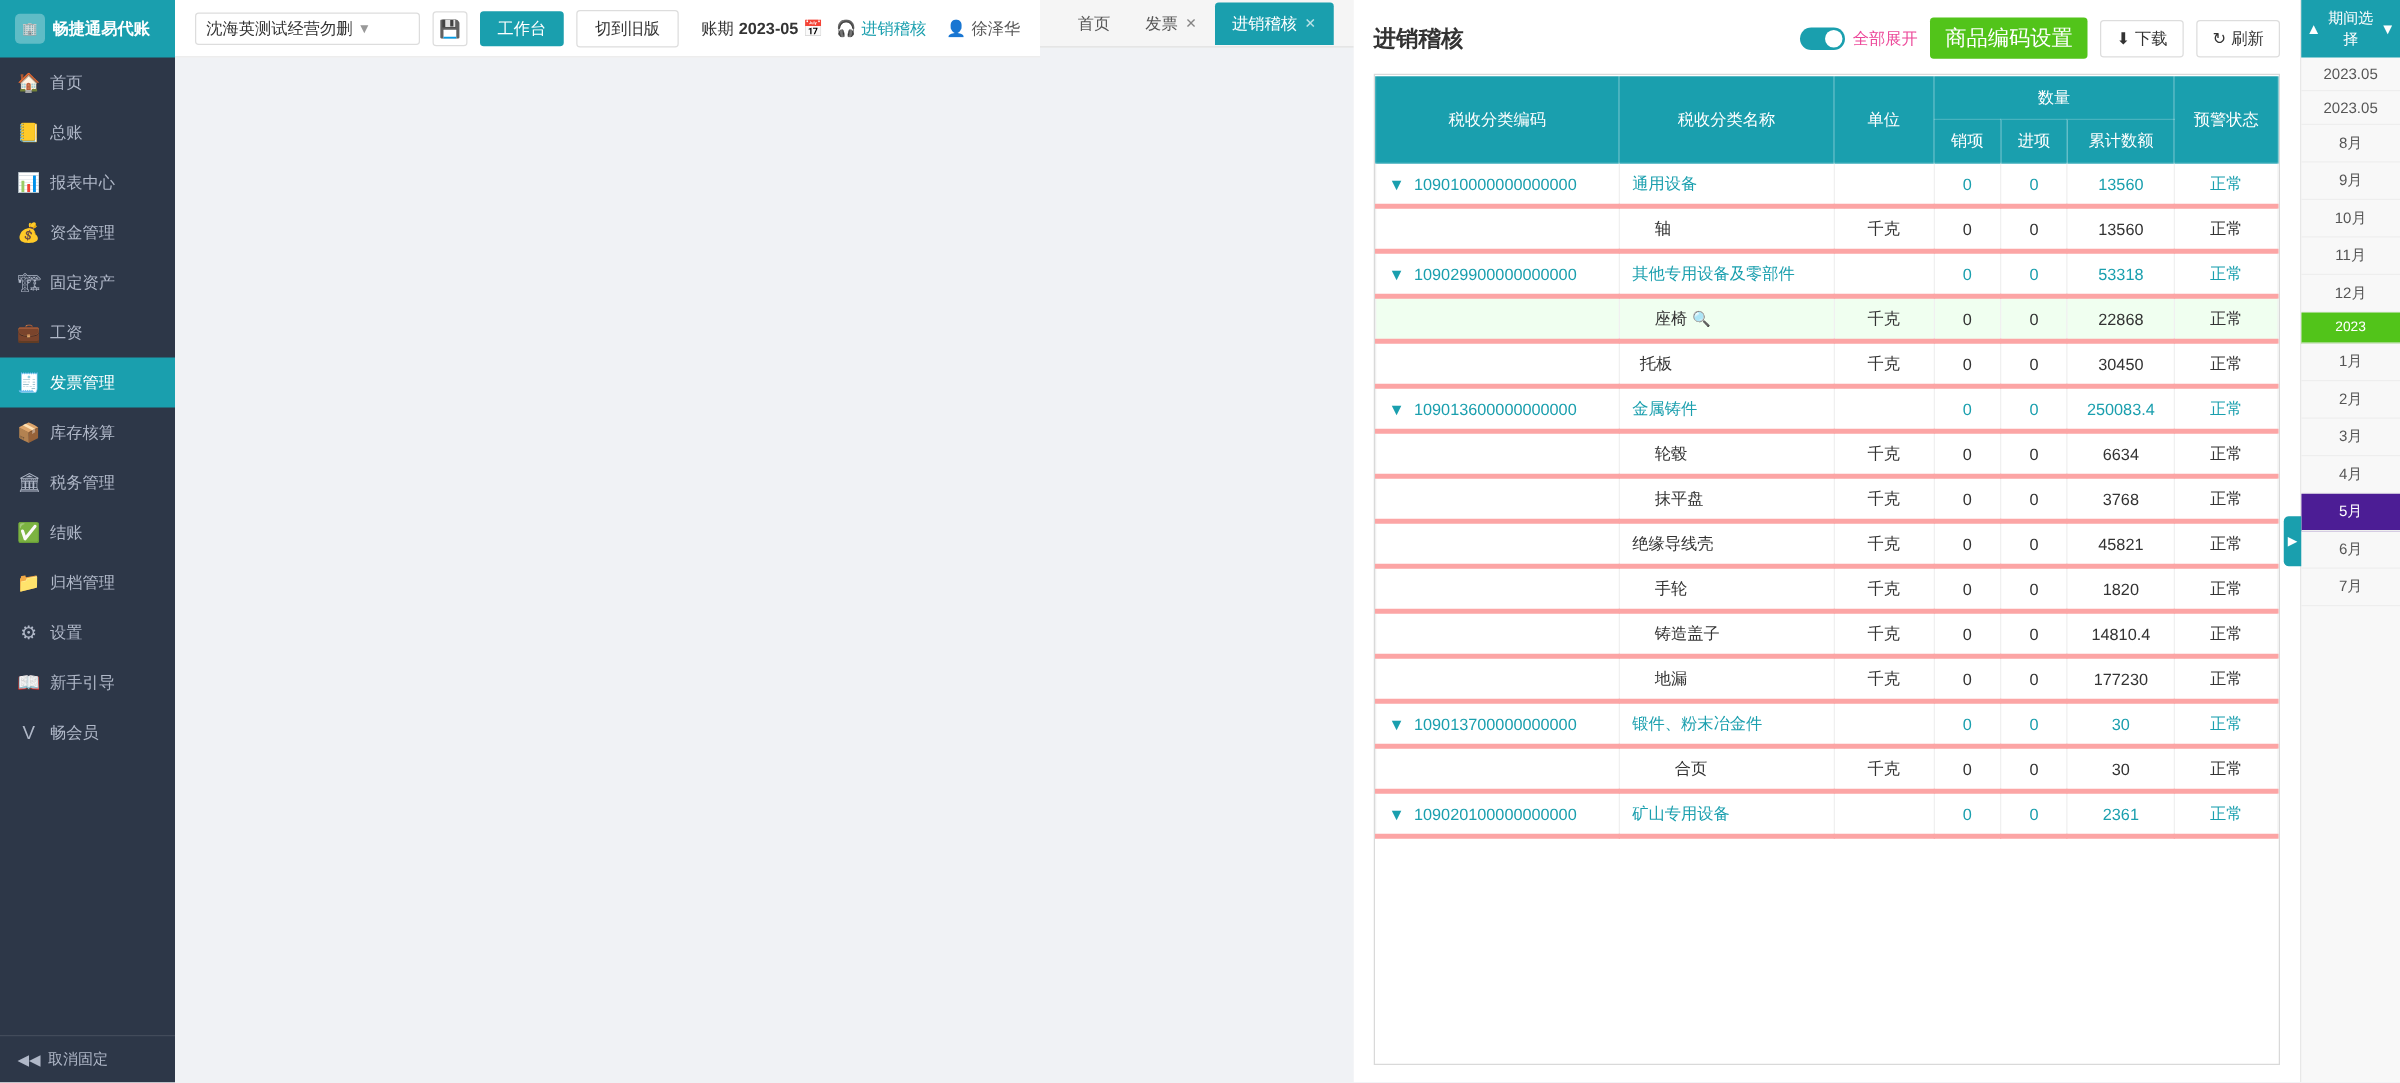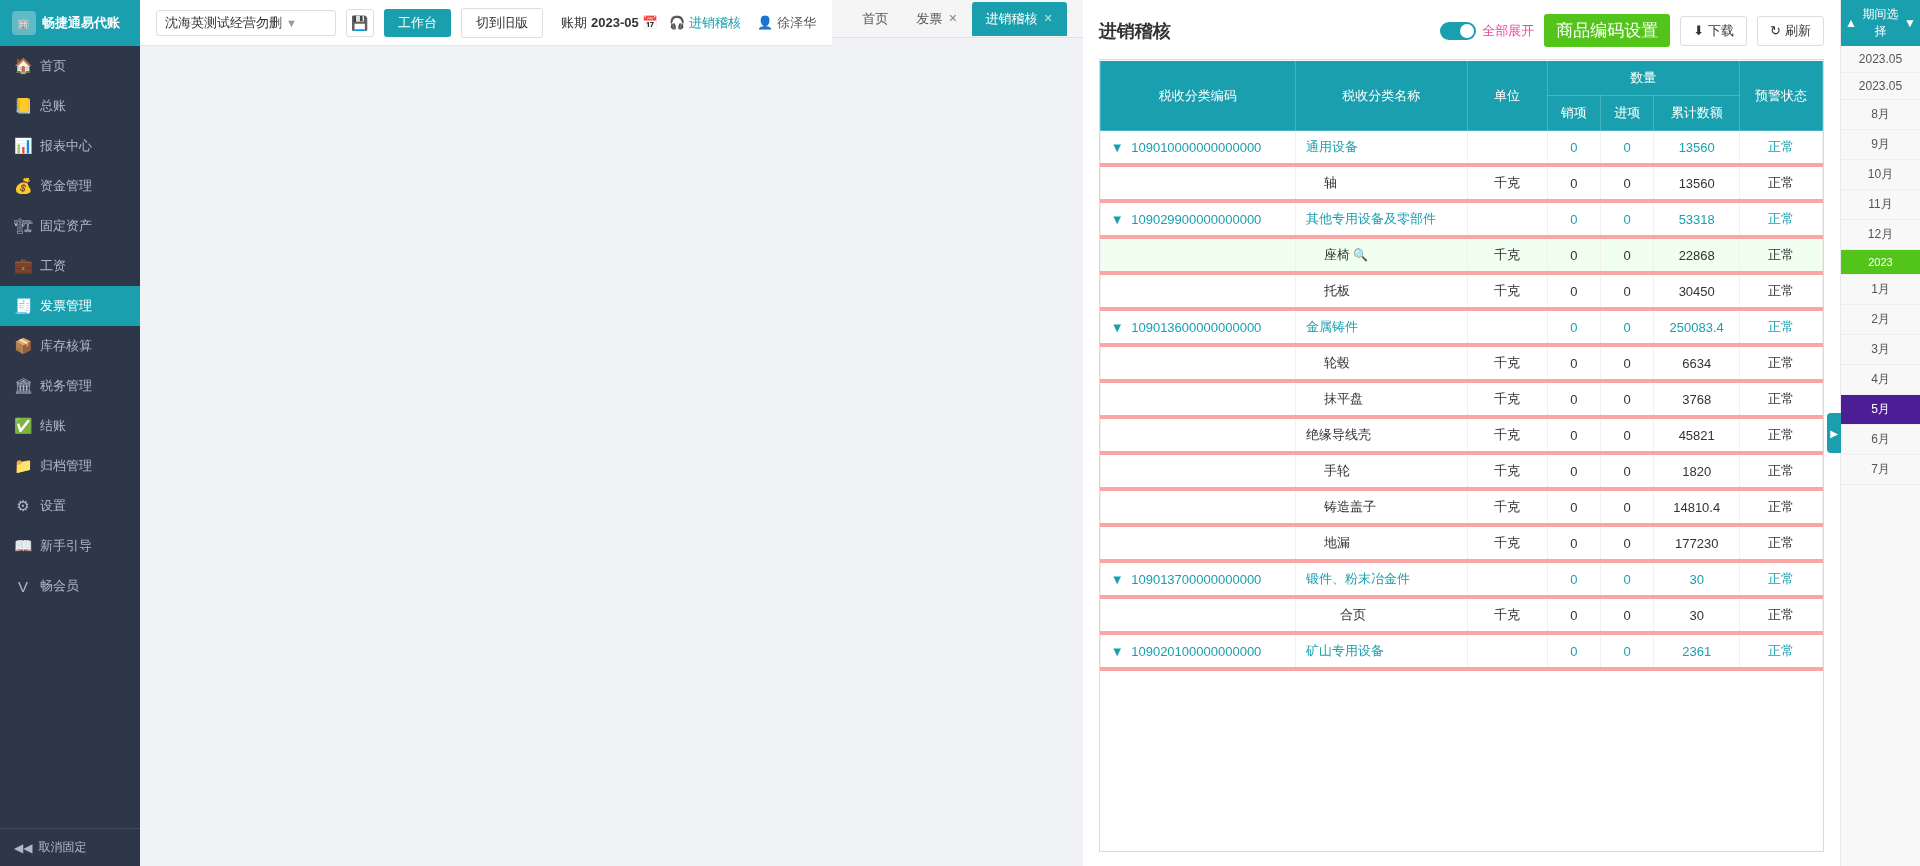--- a/index.html
+++ b/index.html
@@ -531,21 +531,21 @@
          <span style="color:#aaa;font-size:12px">🔍</span>
       </td>
       <td>千克</td>
       <td>0</td>
       <td>0</td>
       <td>22868</td>
       <td>正常</td>
     </tr>
               <tr>
       <td></td>
-      <td class="left" style="padding-left:28px">
+      <td class="left" style="padding-left:16px">
         托板
         
       </td>
       <td>千克</td>
       <td>0</td>
       <td>0</td>
       <td>30450</td>
       <td>正常</td>
     </tr>
               <tr class=" group-row">

